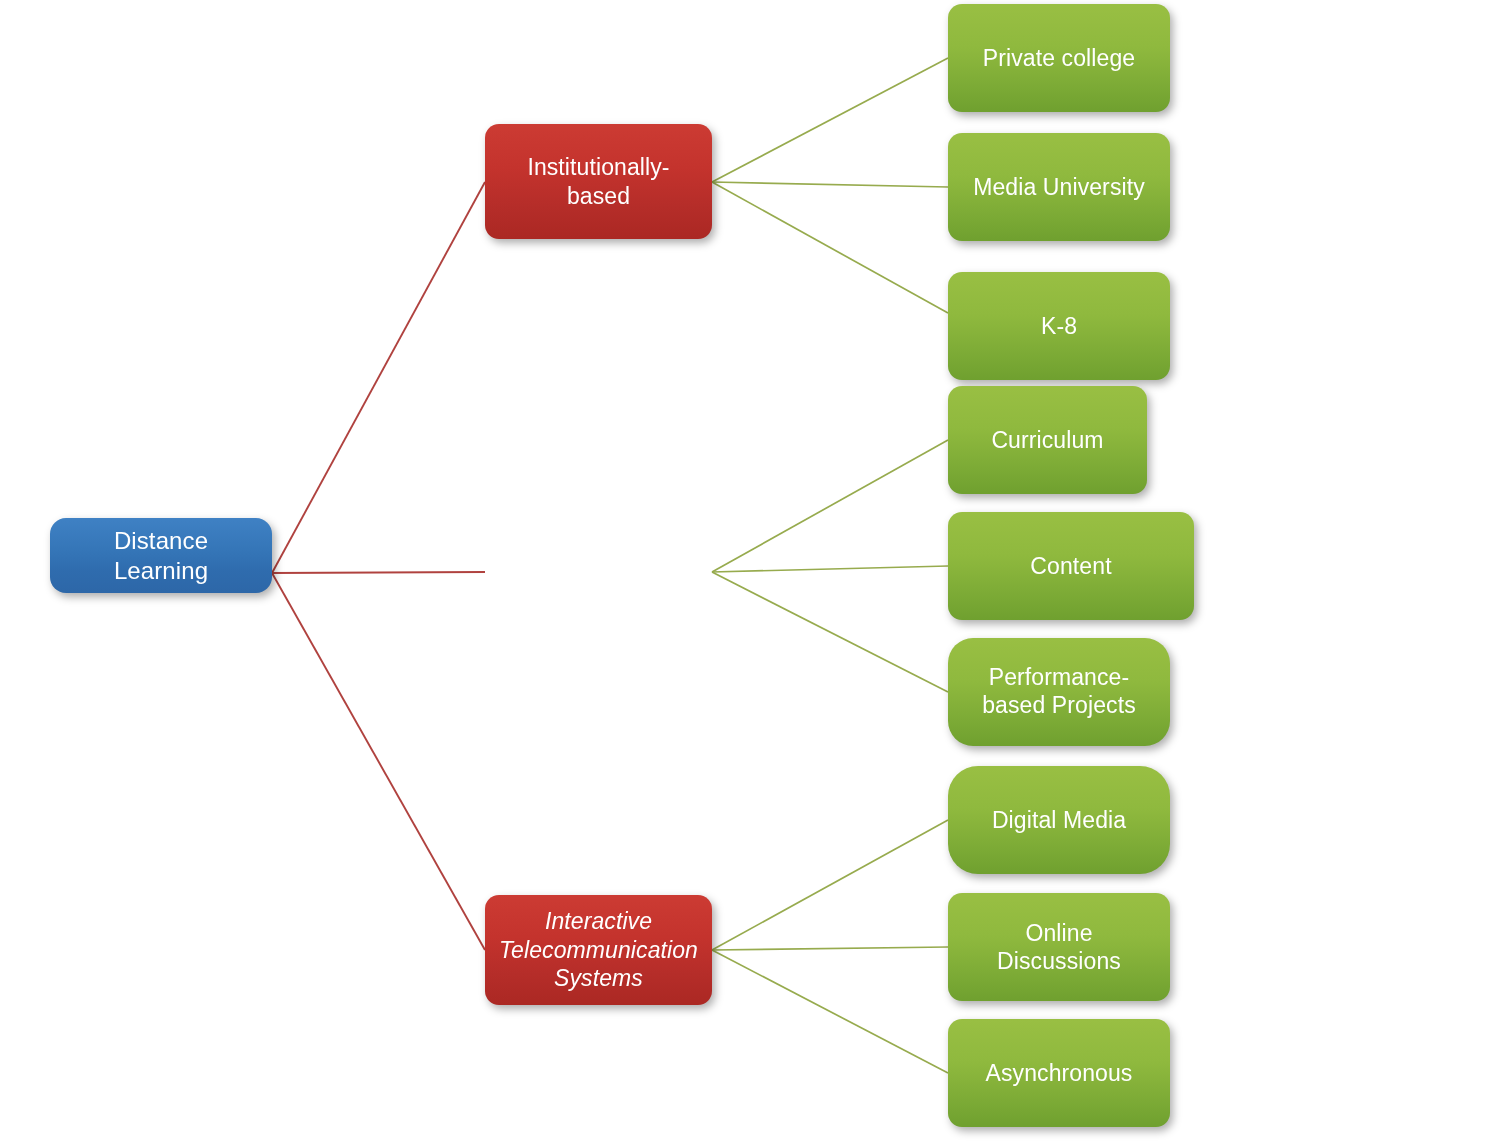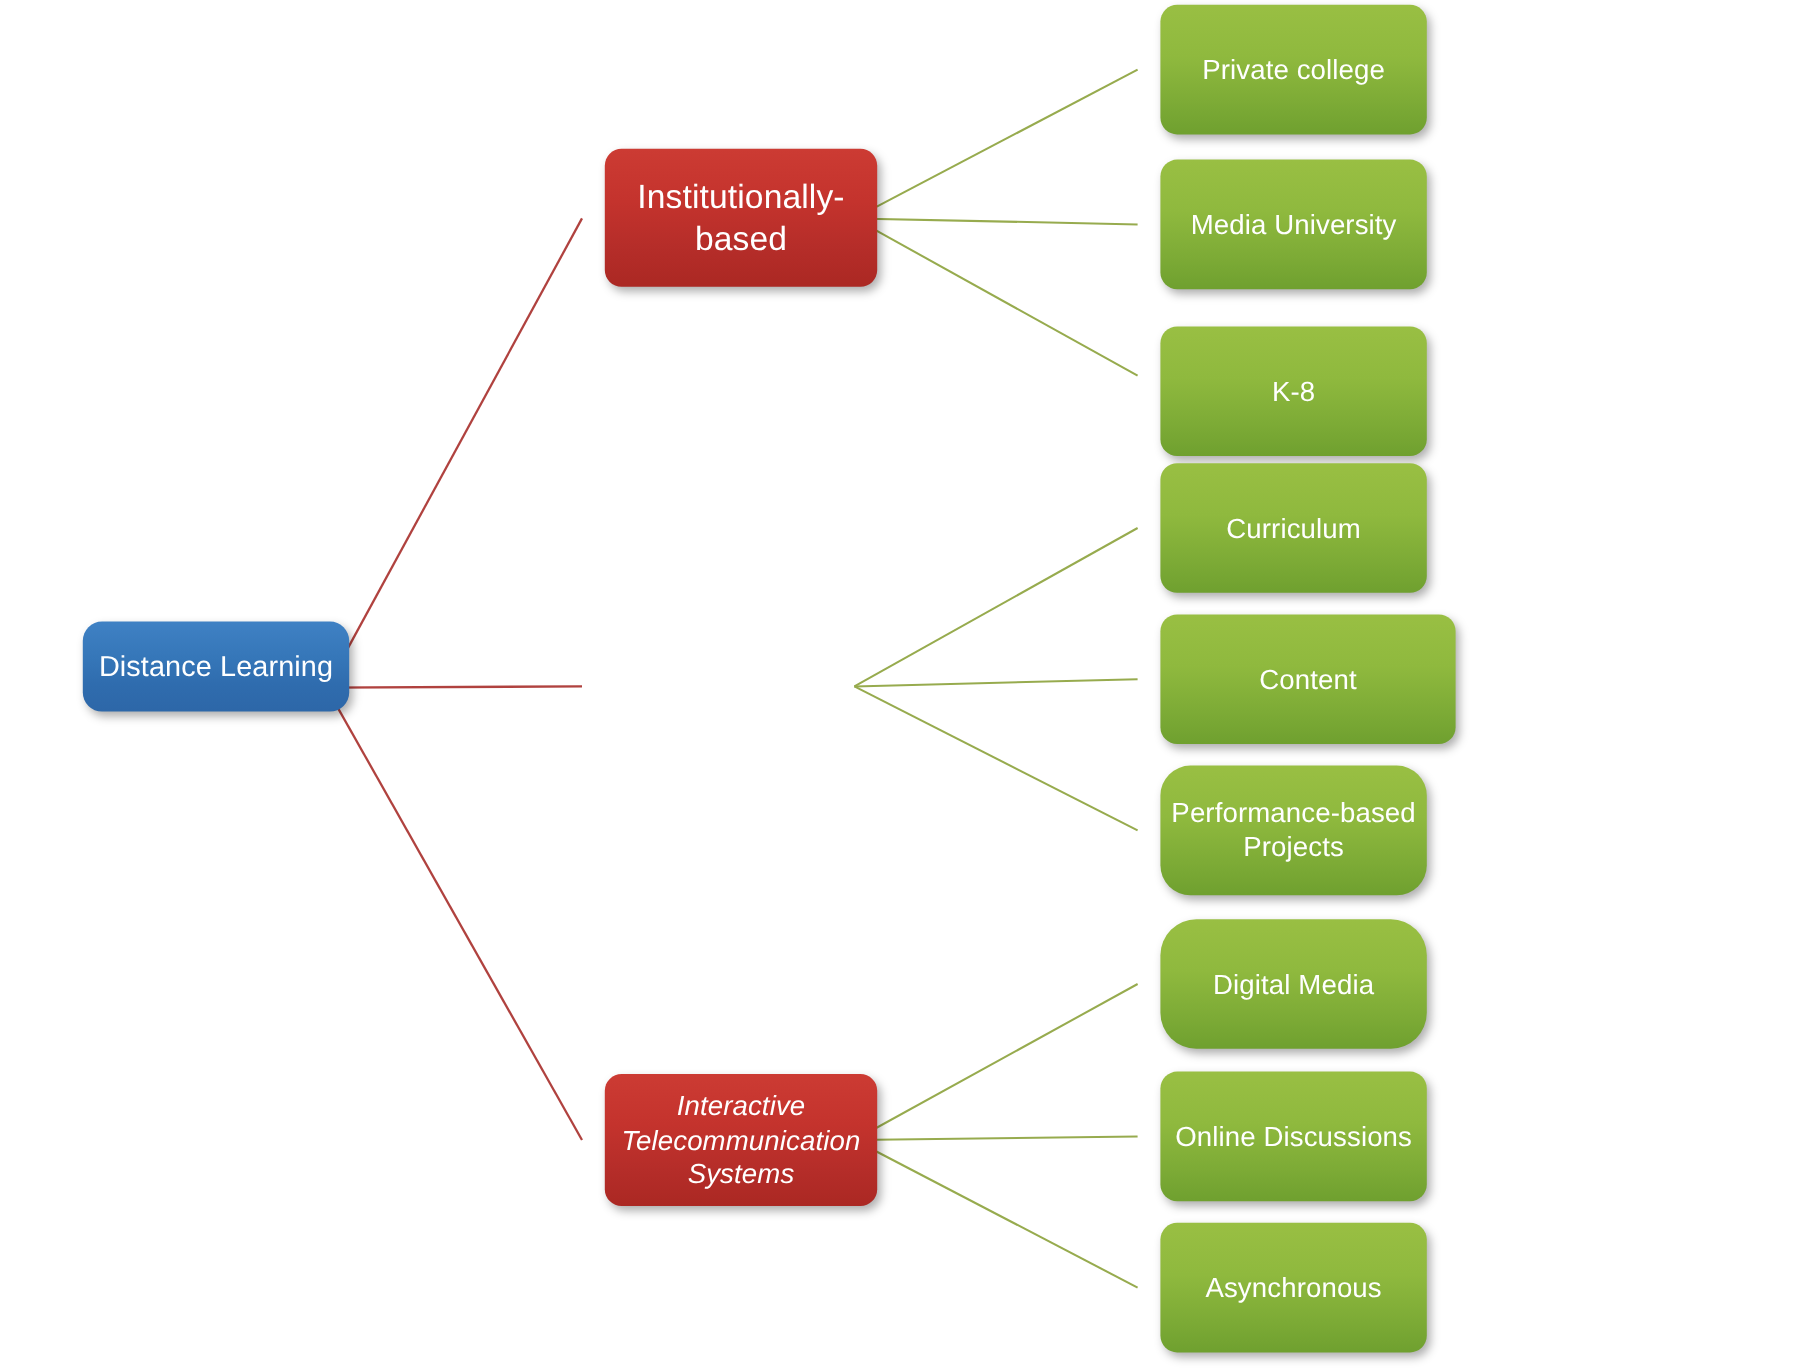--- a/index.html
+++ b/index.html
@@ -25,35 +25,34 @@
   }
   .node {
     position: absolute;
     display: flex;
     align-items: center;
     justify-content: center;
     text-align: center;
     border-radius: 14px;
     color: #ffffff;
     box-sizing: border-box;
-    padding: 4px 6px;
+    padding: 4px 20px;
     line-height: 1.22;
     letter-spacing: 0.1px;
     filter: drop-shadow(3px 4px 4px rgba(0,0,0,0.32));
     z-index: 2;
-    margin-left: 19px;
   }
   .node-root {
     background: linear-gradient(180deg, #3f81c4 0%, #3576b8 42%, #2f6cae 70%, #2d67a8 100%);
     font-size: 24px;
     border-radius: 16px;
   }
   .node-branch {
     background: linear-gradient(180deg, #cc3b33 0%, #c4332d 38%, #b52d29 72%, #ab2823 100%);
-    font-size: 28px;
+    font-size: 23px;
   }
   .node-leaf {
     background: linear-gradient(180deg, #99bf43 0%, #8fb93e 40%, #7dab36 75%, #6fa02f 100%);
     font-size: 23px;
   }
   .node-leaf.tall-text { line-height: 1.2; }
   .node-branch.multi { line-height: 1.24; font-size: 23px; }
 </style>
 </head>
 <body>
@@ -85,21 +84,21 @@
 
   <div class="node node-branch" style="left:485px; top:124px; width:227px; height:115px;">Institutionally-based</div>
 
   <div class="node node-leaf" style="left:948px; top:4px; width:222px; height:108px;">Private college</div>
 
   <div class="node node-leaf" style="left:948px; top:133px; width:222px; height:108px;">Media University</div>
 
   <div class="node node-leaf" style="left:948px; top:272px; width:222px; height:108px;">K-8</div>
 
 
-  <div class="node node-leaf" style="left:948px; top:386px; width:222px; height:108px;">Curriculum</div>
+  <div class="node node-leaf" style="left:948px; top:386px; width:199px; height:108px;">Curriculum</div>
 
   <div class="node node-leaf" style="left:948px; top:512px; width:246px; height:108px;">Content</div>
 
   <div class="node node-leaf tall-text" style="left:948px; top:638px; width:222px; height:108px;border-radius:25px;">Performance-based Projects</div>
 
   <div class="node node-branch multi" style="left:485px; top:895px; width:227px; height:110px;font-style:italic;">
     <span>
       <span>Interactive</span><br>
       <span>Telecommunication</span><br>
       <span>Systems</span>

